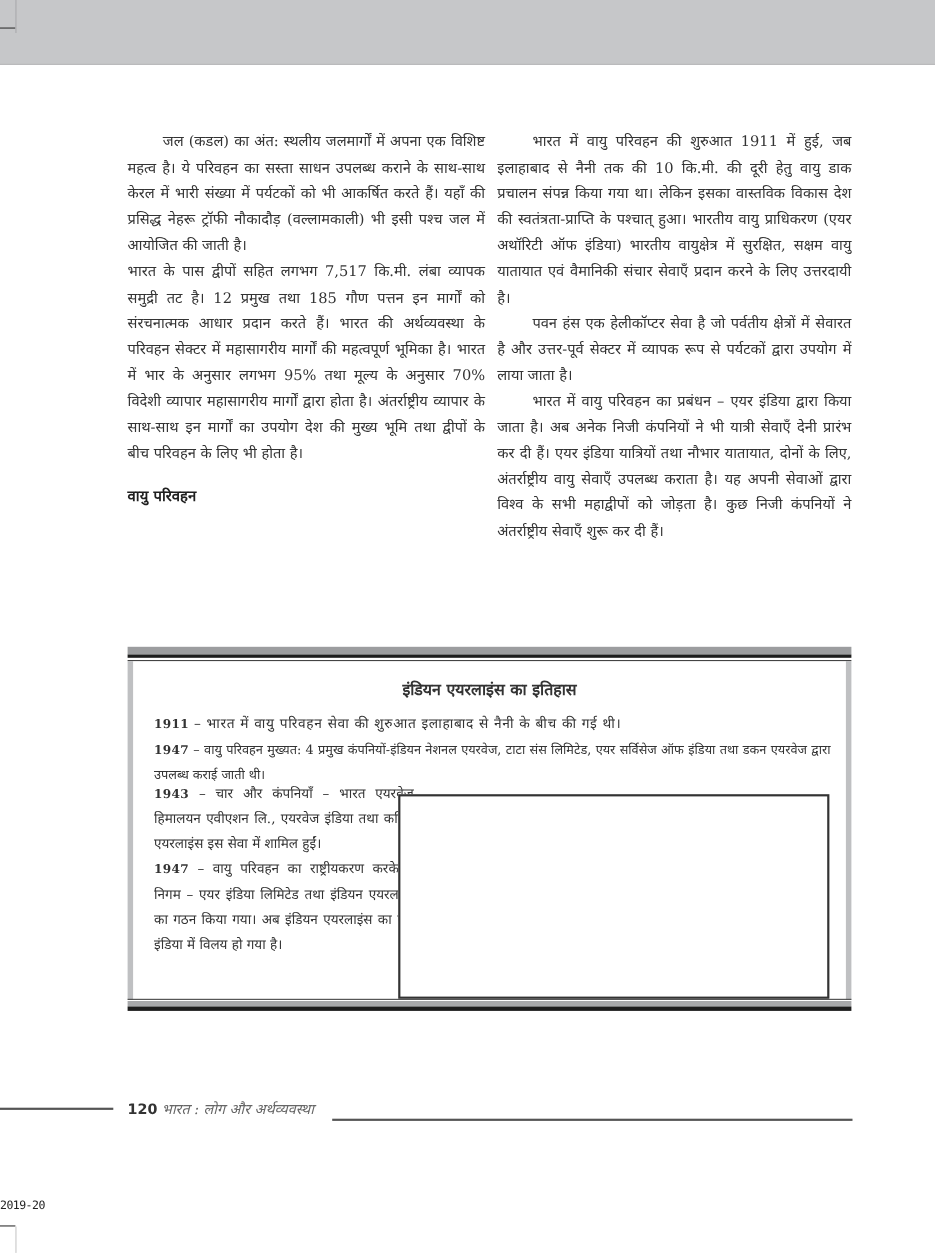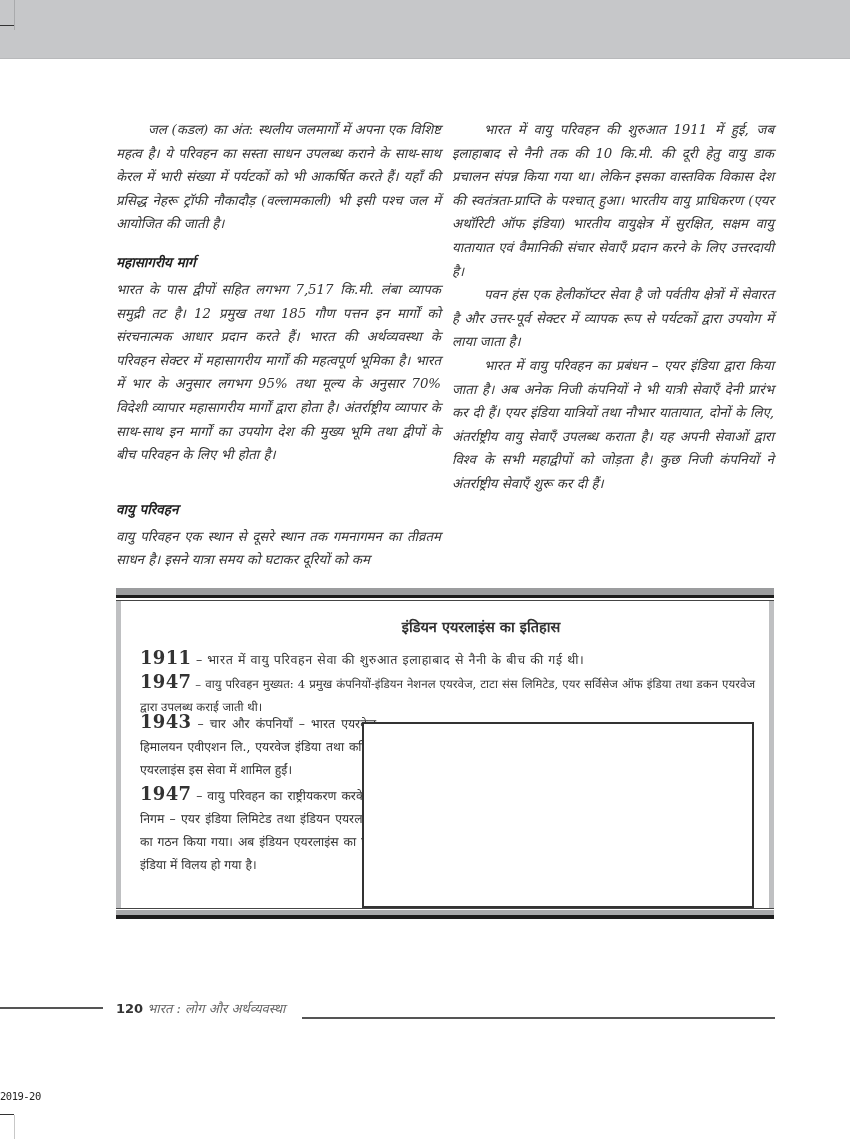--- a/index.html
+++ b/index.html
@@ -3,44 +3,44 @@
 <meta charset="utf-8">
 <style>
   * { box-sizing: border-box; margin: 0; padding: 0; }
   html, body { width: 850px; height: 1139px; background: #ffffff; overflow: hidden; }
   body { position: relative; font-family: "DejaVu Serif", "Liberation Serif", serif; color: #2a2a2a; }
 
   .top-band { position: absolute; left: 0; top: 0; width: 850px; height: 59px; background: #c6c7c9; border-bottom: 1px solid #b8b9bb; }
   .crop-mark-top { position: absolute; left: 0; top: 25px; width: 14px; height: 1px; background: #333; }
   .crop-mark-top-v { position: absolute; left: 14px; top: 0; width: 1px; height: 30px; background: #a9aaac; }
 
-  .column { position: absolute; font-size: 13.3px; line-height: 23.6px; text-align: justify; color: #333; font-style: italic; }
+  .column { position: absolute; font-size: 13.3px; line-height: 23.6px; text-align: justify; color: #333; }
   .col-left { left: 116px; top: 118px; width: 325px; }
   .col-right { left: 452px; top: 118px; width: 322px; }
   .para { margin: 0; }
   .indent { text-indent: 32px; }
   .heading { font-family: "DejaVu Sans", "Liberation Sans", sans-serif; font-weight: bold; font-size: 13.5px; color: #1f1f1f; margin: 16px 0 6px 0; line-height: 20px; }
 
   .box-outer { position: absolute; left: 116px; top: 588px; width: 658px; height: 343px; }
   .box-top-grey { position: absolute; left: 0; top: 0; width: 658px; height: 7px; background: #9c9d9f; }
   .box-top-black { position: absolute; left: 0; top: 7px; width: 658px; height: 3px; background: #1d1d1d; }
   .box-top-thin { position: absolute; left: 0; top: 12px; width: 658px; height: 1px; background: #444; }
   .box-left-bar { position: absolute; left: 0; top: 13px; width: 5px; height: 308px; background: #bfc0c2; }
   .box-right-bar { position: absolute; left: 653px; top: 13px; width: 5px; height: 308px; background: #bfc0c2; }
   .box-bot-thin { position: absolute; left: 0; top: 320px; width: 658px; height: 1px; background: #444; }
   .box-bot-grey { position: absolute; left: 0; top: 322px; width: 658px; height: 5px; background: #a8a9ab; }
   .box-bot-black { position: absolute; left: 0; top: 327px; width: 658px; height: 4px; background: #1d1d1d; }
 
-  .box-title { position: absolute; left: 0; top: 28px; width: 658px; text-align: center; font-family: "DejaVu Sans", "Liberation Sans", sans-serif; font-weight: bold; font-size: 14.5px; color: #333; margin-left: 36px; }
+  .box-title { position: absolute; left: 0; top: 28px; width: 658px; text-align: center; font-family: "DejaVu Sans", "Liberation Sans", sans-serif; font-weight: bold; font-size: 14.5px; color: #333; }
   .box-line { position: absolute; left: 24px; width: 615px; font-size: 12.5px; line-height: 23px; color: #333; text-align: justify; }
   .box-l1 { top: 58px; letter-spacing: 0.6px; }
   .box-l2 { top: 82px; font-size: 11.6px; }
   .box-narrow { position: absolute; left: 24px; top: 122px; width: 240px; font-size: 12.3px; line-height: 23px; color: #333; text-align: justify; }
   .box-narrow p { margin: 0; }
-  .year { font-weight: bold; font-size: 18px; letter-spacing: 0.3px; }
+  .year { font-weight: bold; font-size: 11px; letter-spacing: 0.3px; }
 
   .image-placeholder { position: absolute; left: 362px; top: 722px; width: 392px; height: 186px; border: 2px solid #333; background: #ffffff; }
 
   .footer-rule-left { position: absolute; left: 0; top: 1007px; width: 103px; height: 2px; background: #555; }
   .footer-text { position: absolute; left: 116px; top: 999px; font-size: 13px; color: #666; font-style: italic; }
   .page-num { font-family: "DejaVu Sans", "Liberation Sans", sans-serif; font-weight: bold; font-style: normal; color: #333; font-size: 13px; margin-right: 4px; margin-top: 11px; }
   .footer-rule-right { position: absolute; left: 302px; top: 1017px; width: 473px; height: 2px; background: #555; }
 
   .year-stamp { position: absolute; left: 0; top: 1090px; width: 850px; text-align: left; font-family: "DejaVu Sans Mono", "Liberation Mono", monospace; font-size: 10.5px; color: #222; letter-spacing: -0.5px; }
   .crop-mark-bot { position: absolute; left: 0; top: 1114px; width: 14px; height: 1px; background: #333; }
@@ -48,24 +48,22 @@
 </style>
 </head>
 <body>
 
 <div class="top-band"></div>
 <div class="crop-mark-top"></div>
 <div class="crop-mark-top-v"></div>
 
 <div class="column col-left">
   <p class="para indent">जल (कडल) का अंत: स्थलीय जलमार्गों में अपना एक विशिष्ट महत्व है। ये परिवहन का सस्ता साधन उपलब्ध कराने के साथ-साथ केरल में भारी संख्या में पर्यटकों को भी आकर्षित करते हैं। यहाँ की प्रसिद्ध नेहरू ट्रॉफी नौकादौड़ (वल्लामकाली) भी इसी पश्च जल में आयोजित की जाती है।</p>
-  <h3 class="heading">महासागरीय मार्ग</h3>
   <p class="para">भारत के पास द्वीपों सहित लगभग 7,517 कि.मी. लंबा व्यापक समुद्री तट है। 12 प्रमुख तथा 185 गौण पत्तन इन मार्गों को संरचनात्मक आधार प्रदान करते हैं। भारत की अर्थव्यवस्था के परिवहन सेक्टर में महासागरीय मार्गों की महत्वपूर्ण भूमिका है। भारत में भार के अनुसार लगभग 95% तथा मूल्य के अनुसार 70% विदेशी व्यापार महासागरीय मार्गों द्वारा होता है। अंतर्राष्ट्रीय व्यापार के साथ-साथ इन मार्गों का उपयोग देश की मुख्य भूमि तथा द्वीपों के बीच परिवहन के लिए भी होता है।</p>
-  <h3 class="heading" style="margin-top:32px;">वायु परिवहन</h3>
-  <p class="para">वायु परिवहन एक स्थान से दूसरे स्थान तक गमनागमन का तीव्रतम साधन है। इसने यात्रा समय को घटाकर दूरियों को कम</p>
+  <h3 class="heading" style="margin-top:16px;">वायु परिवहन</h3>
 </div>
 
 <div class="column col-right">
   <p class="para indent">भारत में वायु परिवहन की शुरुआत 1911 में हुई, जब इलाहाबाद से नैनी तक की 10 कि.मी. की दूरी हेतु वायु डाक प्रचालन संपन्न किया गया था। लेकिन इसका वास्तविक विकास देश की स्वतंत्रता-प्राप्ति के पश्चात् हुआ। भारतीय वायु प्राधिकरण (एयर अथॉरिटी ऑफ इंडिया) भारतीय वायुक्षेत्र में सुरक्षित, सक्षम वायु यातायात एवं वैमानिकी संचार सेवाएँ प्रदान करने के लिए उत्तरदायी है।</p>
   <p class="para indent">पवन हंस एक हेलीकॉप्टर सेवा है जो पर्वतीय क्षेत्रों में सेवारत है और उत्तर-पूर्व सेक्टर में व्यापक रूप से पर्यटकों द्वारा उपयोग में लाया जाता है।</p>
   <p class="para indent">भारत में वायु परिवहन का प्रबंधन – एयर इंडिया द्वारा किया जाता है। अब अनेक निजी कंपनियों ने भी यात्री सेवाएँ देनी प्रारंभ कर दी हैं। एयर इंडिया यात्रियों तथा नौभार यातायात, दोनों के लिए, अंतर्राष्ट्रीय वायु सेवाएँ उपलब्ध कराता है। यह अपनी सेवाओं द्वारा विश्व के सभी महाद्वीपों को जोड़ता है। कुछ निजी कंपनियों ने अंतर्राष्ट्रीय सेवाएँ शुरू कर दी हैं।</p>
 </div>
 
 <div class="box-outer">
   <div class="box-top-grey"></div>

